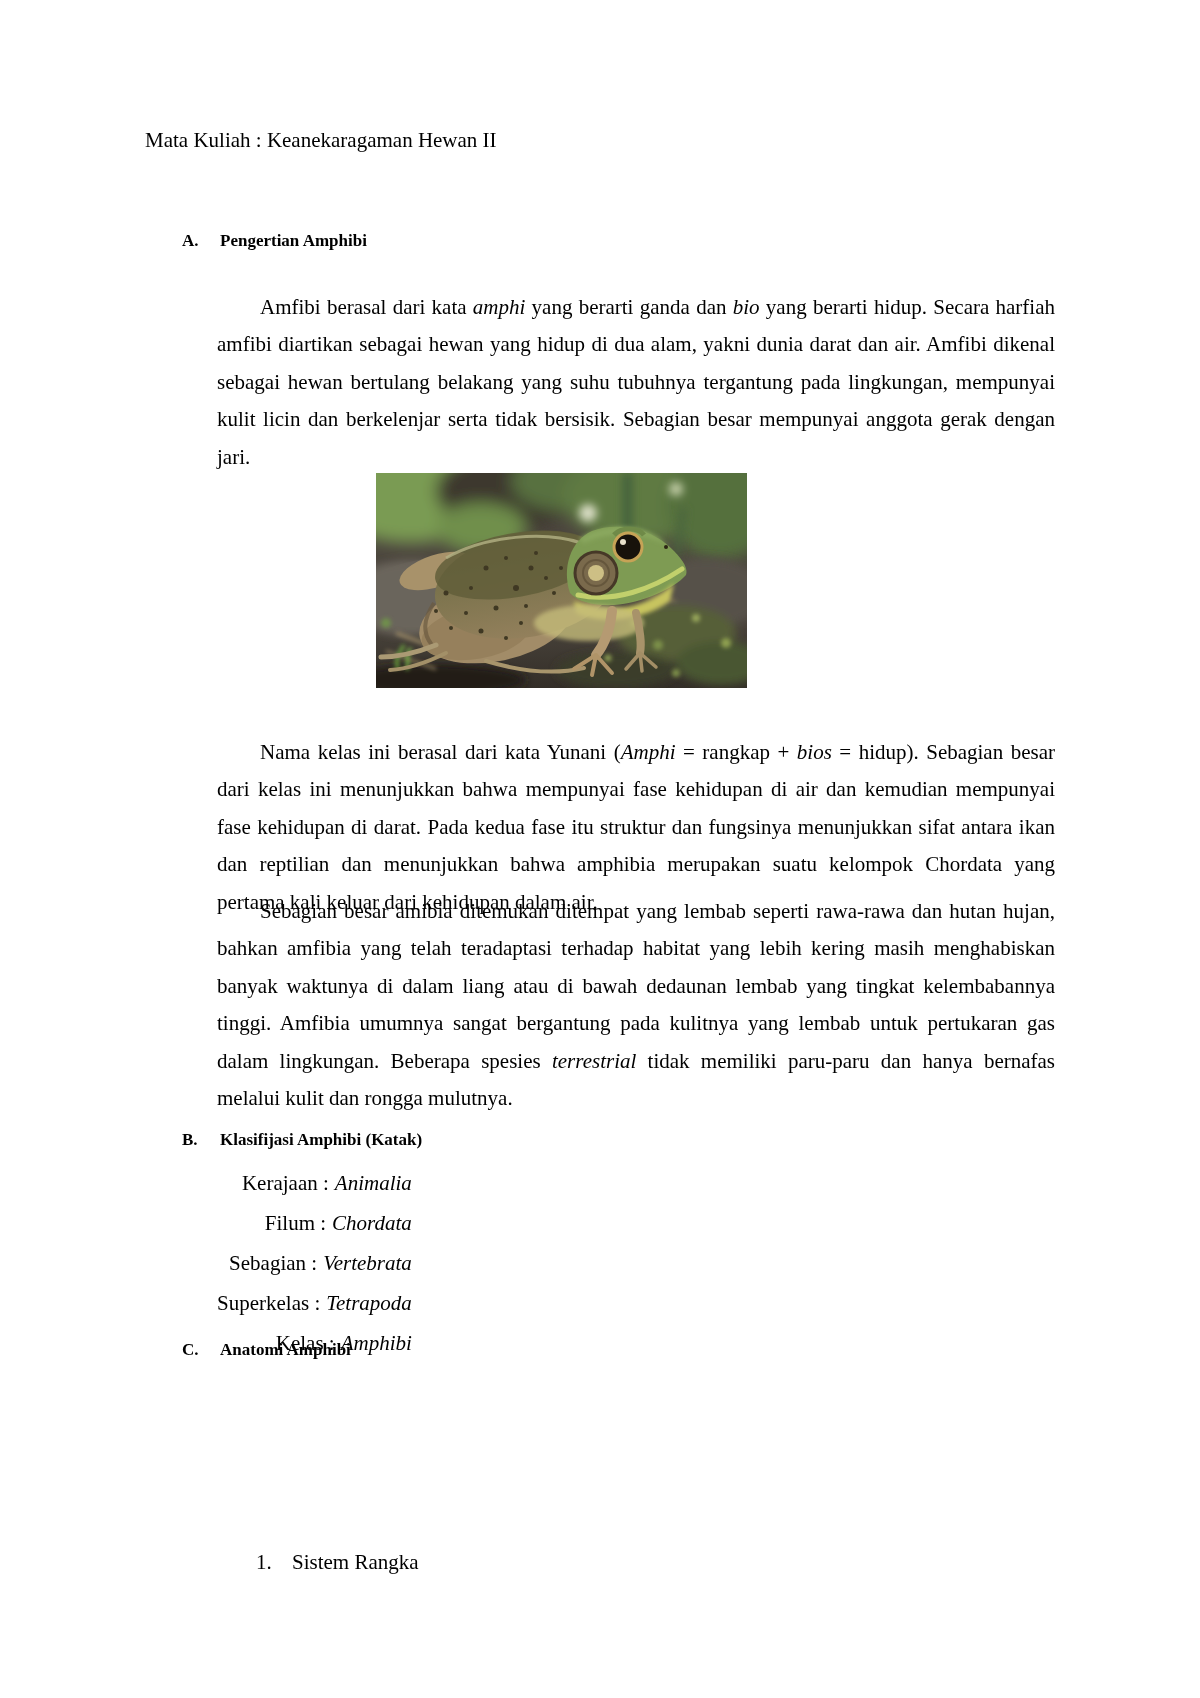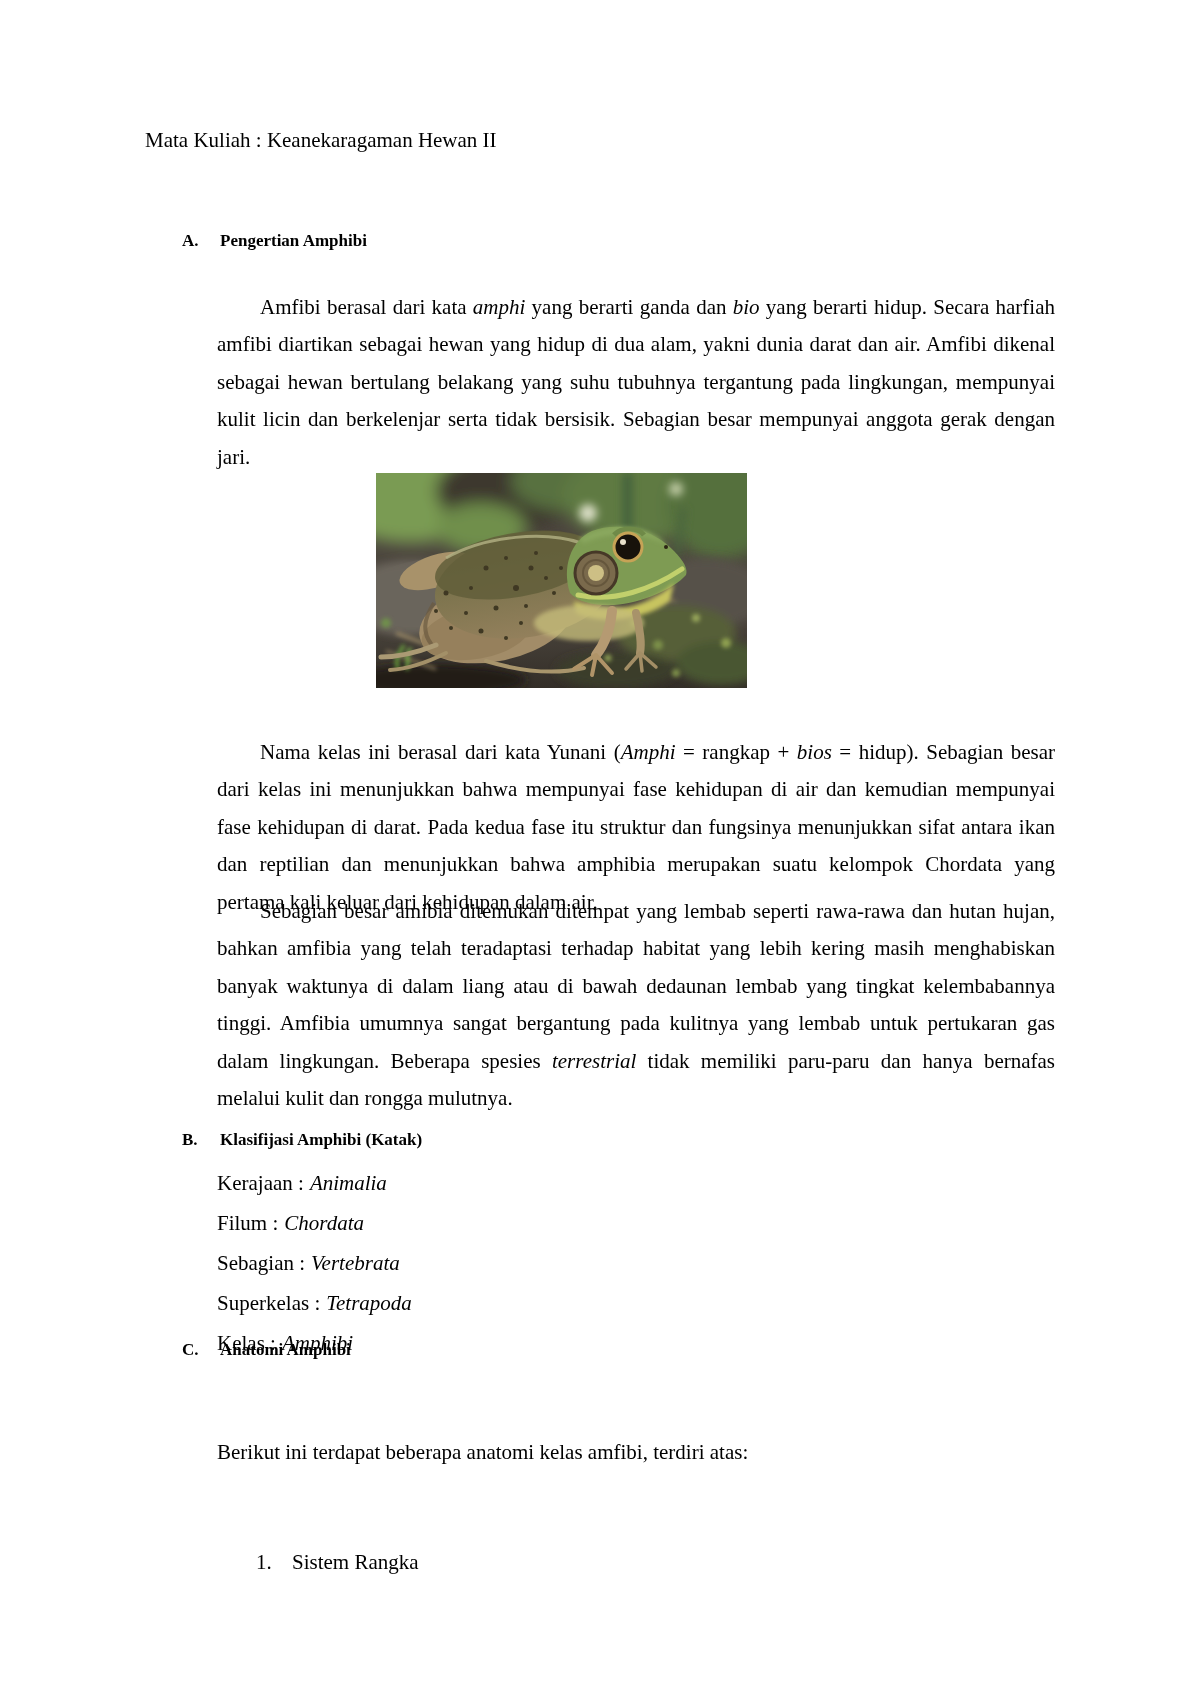--- a/index.html
+++ b/index.html
@@ -36,21 +36,21 @@
   #p1 { top: 246px; margin-top: 43px; }
   #p2 { top: 734px; }
   #p3 { top: 893px; font-family: Liberation Serif, serif; }
   .figure {
     position: absolute; left: 376px; top: 473px;
     width: 371px; height: 215px; margin: 0; padding: 0;
   }
   .figure svg { display: block; }
   .classification {
     position: absolute; left: 217px; top: 1163px;
-    font-size: 21px; line-height: 40px;
+    font-size: 21px; line-height: 40px; text-align: right;
   }
   .class-row .c-label { margin-right: 6px; }
   .class-row .c-value { font-style: italic; }
   .intro {
     position: absolute; left: 217px; top: 1440px;
     font-size: 21px; margin: 0; white-space: nowrap;
   }
   .anatomy-item {
     position: absolute; left: 256px; top: 1550px;
     font-size: 21px; white-space: nowrap;
@@ -219,19 +219,18 @@
     </div>
     <div class="class-row">
       <span class="c-label">Kelas :</span><i class="c-value">Amphibi</i>
     </div>
   </div>
 
   <div class="heading" id="h-c">
     <span class="s-letter">C.</span><span>Anatomi Amphibi</span>
   </div>
 
-  <p class="intro">Berikut ini terdapat beberapa anatomi kelas amfibi, terdiri atas:</p>
 
   <div class="anatomy-item">
     <span class="num">1.</span><span>Sistem Rangka</span>
   </div>
 
 </div>
 
 </body></html>

